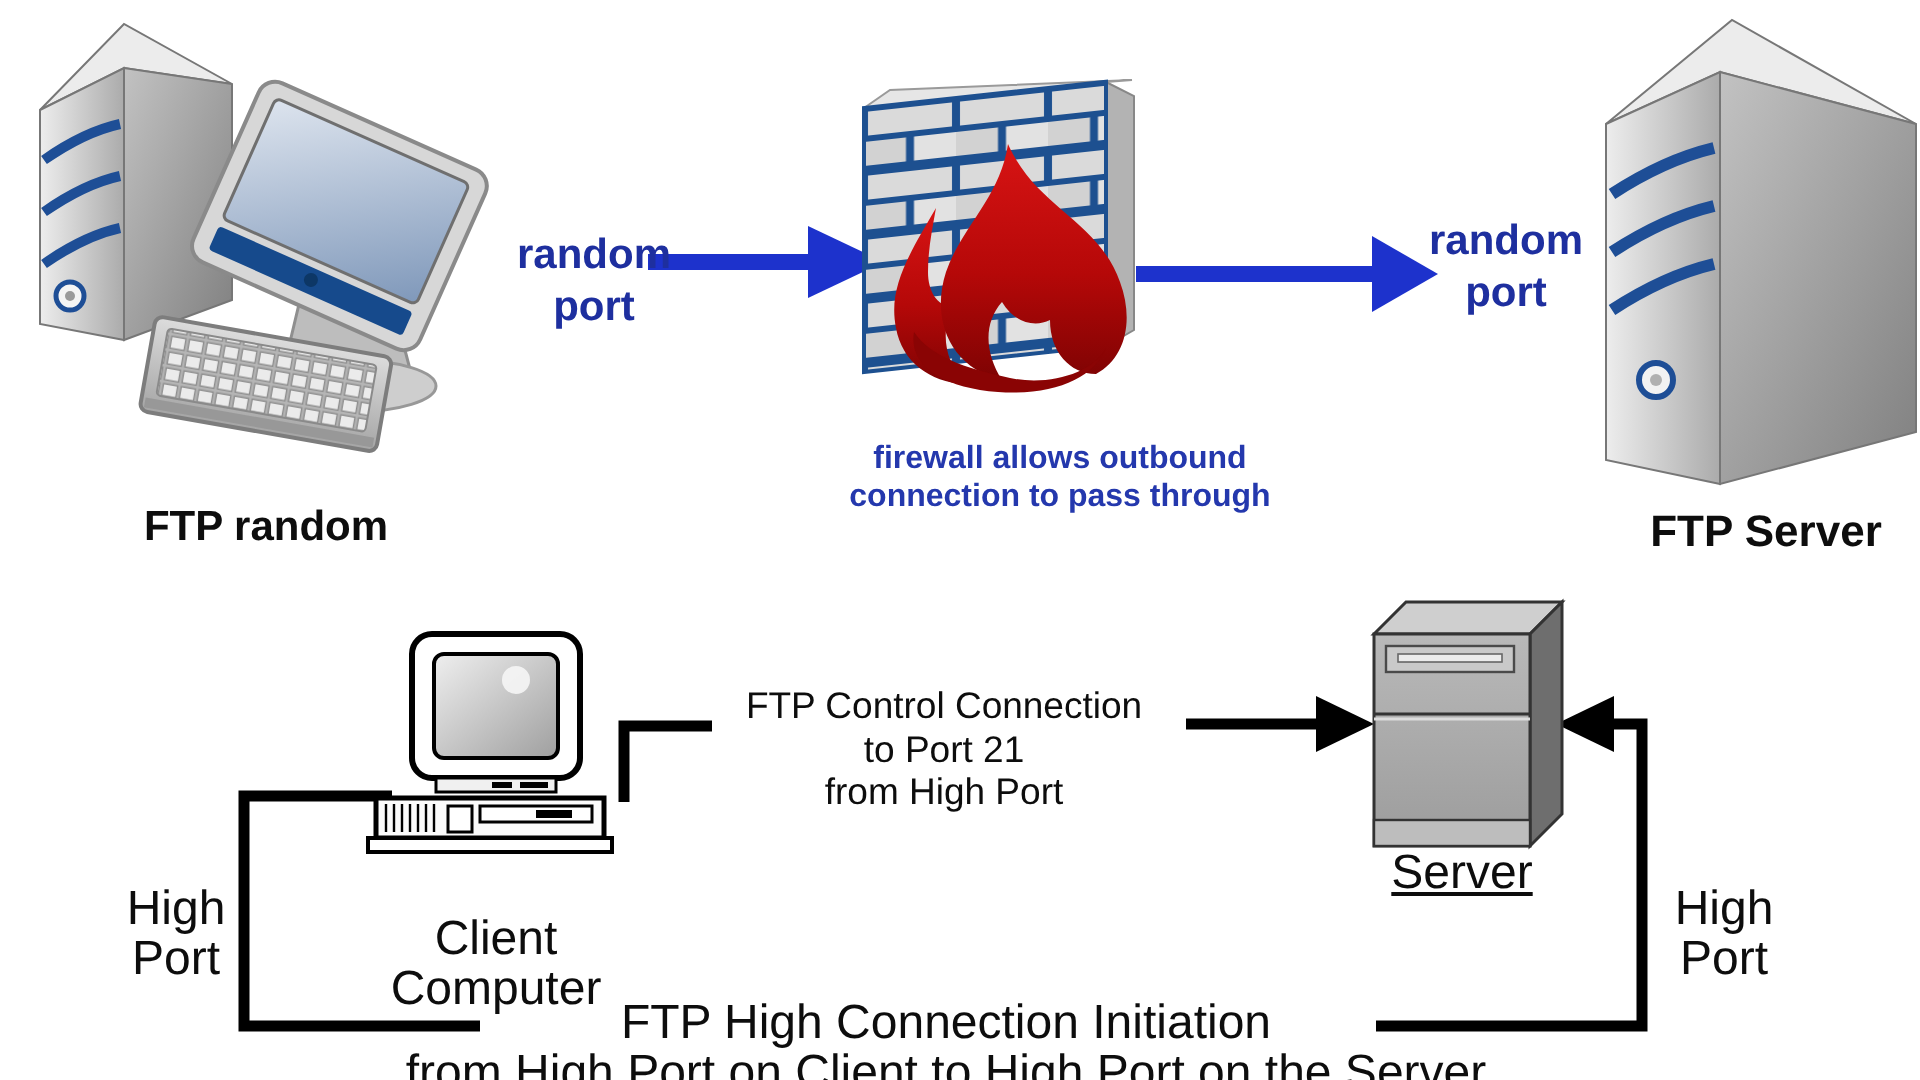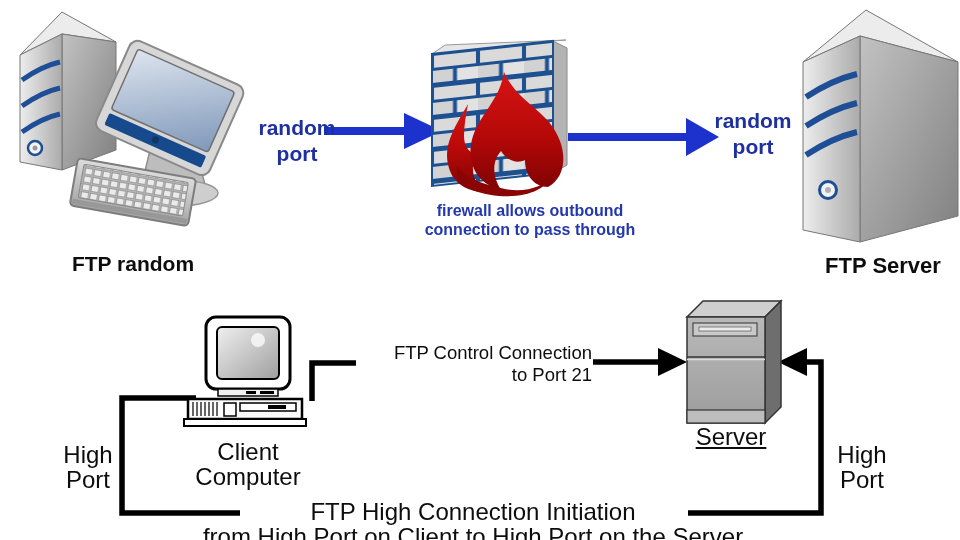--- a/index.html
+++ b/index.html
@@ -166,46 +166,47 @@
 
   <div class="lbl black-bold" style="left:53px;top:240px;width:160px;">
     <span>FTP random</span>
   </div>
 
   <div class="lbl blue-port" style="left:237px;top:103px;width:120px;">
     <span>random</span>
     <span>port</span>
   </div>
 
-  <div class="lbl blue-caption" style="left:380px;top:189px;width:300px;">
+  <div class="lbl blue-caption" style="left:380px;top:208px;width:300px;">
     <span>firewall allows outbound</span>
     <span>connection to pass through</span>
   </div>
 
   <div class="lbl blue-port" style="left:693px;top:96px;width:120px;">
     <span>random</span>
     <span>port</span>
   </div>
 
   <div class="lbl title-bold" style="left:803px;top:241px;width:160px;">
     <span>FTP Server</span>
   </div>
 
 
-  <div class="lbl plain" style="left:352px;top:330px;width:240px;text-align:right;">
+  <div class="lbl plain" style="left:352px;top:330px;width:240px;">
     <span>FTP Control Connection</span>
     <span>to Port 21</span>
+    <span>from High Port</span>
   </div>
 
   <div class="lbl plain-lg" style="left:48px;top:430px;width:80px;">
     <span>High</span>
     <span>Port</span>
   </div>
 
-  <div class="lbl plain-lg" style="left:168px;top:427px;width:160px;">
+  <div class="lbl plain-lg" style="left:168px;top:445px;width:160px;">
     <span>Client</span>
     <span>Computer</span>
   </div>
 
   <div class="lbl plain-lg" style="left:671px;top:412px;width:120px;text-decoration:underline;">
     <span>Server</span>
   </div>
 
   <div class="lbl plain-lg" style="left:822px;top:430px;width:80px;">
     <span>High</span>

